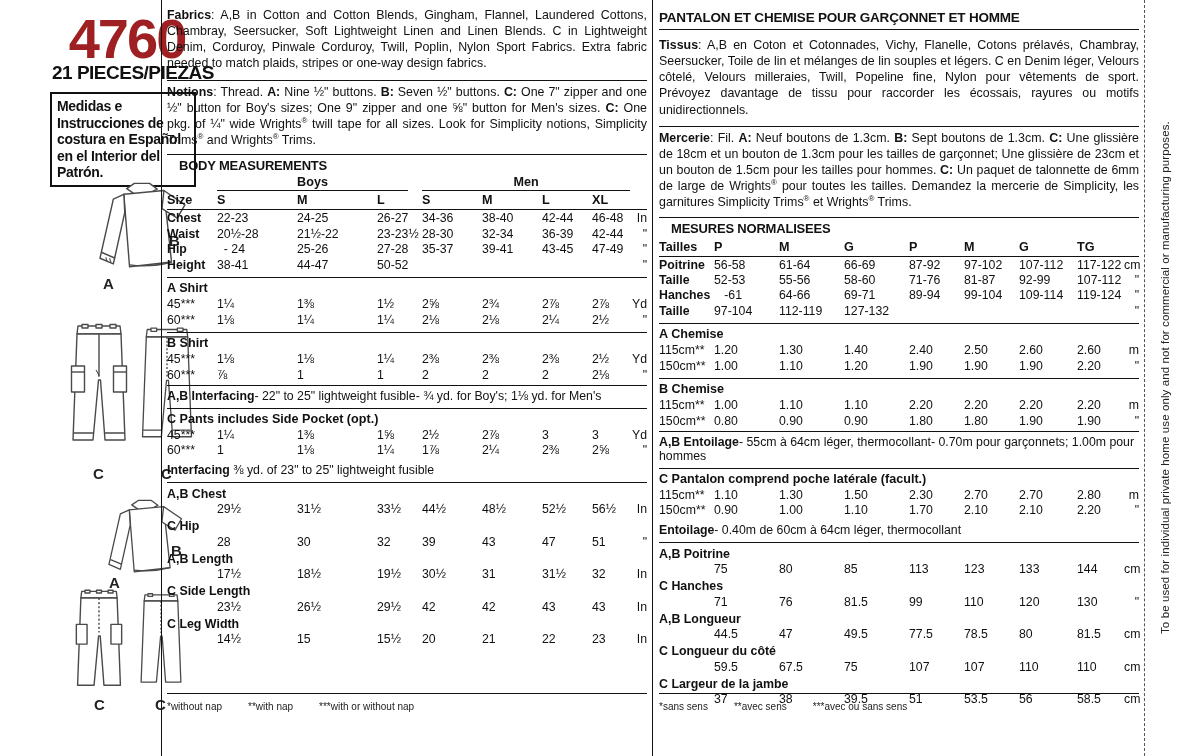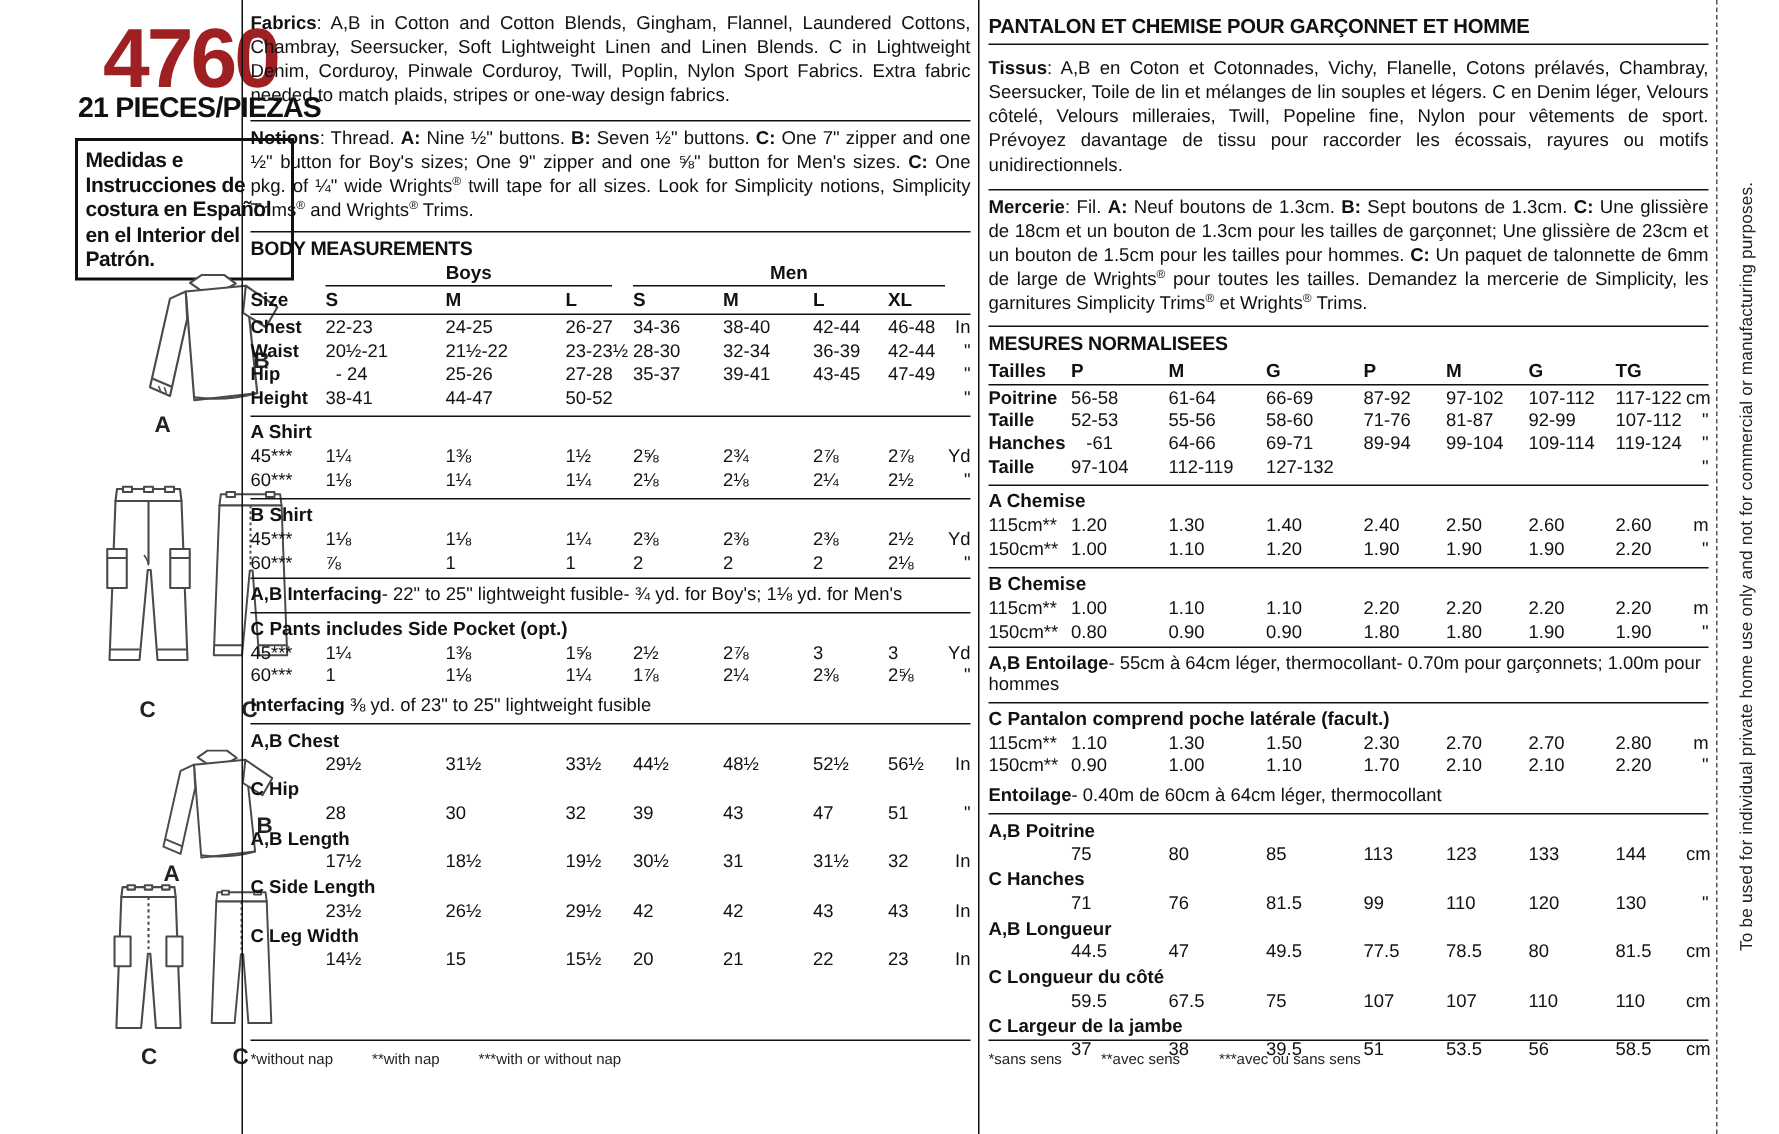--- a/index.html
+++ b/index.html
@@ -23,21 +23,21 @@
   
   .col{position:absolute;top:0;height:756px;}
   .col-mid{left:167px;width:480px;--tc:50px 80px 80px 45px 60px 60px 50px 38px 1fr;}
   .col-fr {left:659px;width:480px;--tc:55px 65px 65px 65px 55px 55px 58px 47px 1fr;}
 
   h1.ctitle{font-size:13.5px;font-weight:700;margin:10px 0 0 0;padding-bottom:4px;
       border-bottom:1.6px solid #111;letter-spacing:-0.2px;}
   .para{font-size:12.4px;line-height:1.3;text-align:justify;margin:4px 0 0 0;padding:3px 0 4px 0;}
   .rule-above{border-top:1.6px solid #111;}
   .sec{border-top:1.6px solid #111;padding-top:2px;margin-top:2px;}
-  h2.shead{font-size:13px;font-weight:700;margin:1px 0 2px 0;letter-spacing:-0.2px;}
+  h2.shead{font-size:13px;font-weight:700;margin:1px 0 2px 12px;letter-spacing:-0.2px;}
   h2.shead.tight{font-size:12.2px;letter-spacing:-0.4px;}
   h3.rowhead{font-size:12.6px;font-weight:700;margin:1px 0 1px 0;}
 
   .grp-row{display:grid;grid-template-columns:var(--tc);align-items:end;margin-top:1px;}
   .grp{grid-column:2/5;text-align:center;font-weight:700;font-size:12.6px;
        border-bottom:1.4px solid #111;padding-bottom:1px;margin-right:14px;}
   .grp.men{grid-column:5/9;margin-right:0;}
   .hdr-row{display:grid;grid-template-columns:var(--tc);font-weight:700;font-size:12.6px;
        border-bottom:1.4px solid #111;padding:2px 0 2px 0;}
   .trow{display:grid;grid-template-columns:var(--tc);font-size:12.3px;line-height:1.26;}
@@ -194,21 +194,21 @@
             <span class="cell val">24-25</span>
             <span class="cell val">26-27</span>
             <span class="cell val">34-36</span>
             <span class="cell val">38-40</span>
             <span class="cell val">42-44</span>
             <span class="cell val">46-48</span>
             <span class="cell unit">In</span>
           </div>
           <div class="trow">
             <span class="cell lbl b">Waist</span>
-            <span class="cell val">20½-21</span>
+            <span class="cell val">20½-28</span>
             <span class="cell val">21½-22</span>
             <span class="cell val">23-23½</span>
             <span class="cell val">28-30</span>
             <span class="cell val">32-34</span>
             <span class="cell val">36-39</span>
             <span class="cell val">42-44</span>
             <span class="cell unit">"</span>
           </div>
           <div class="trow">
             <span class="cell lbl b">Hip</span>

